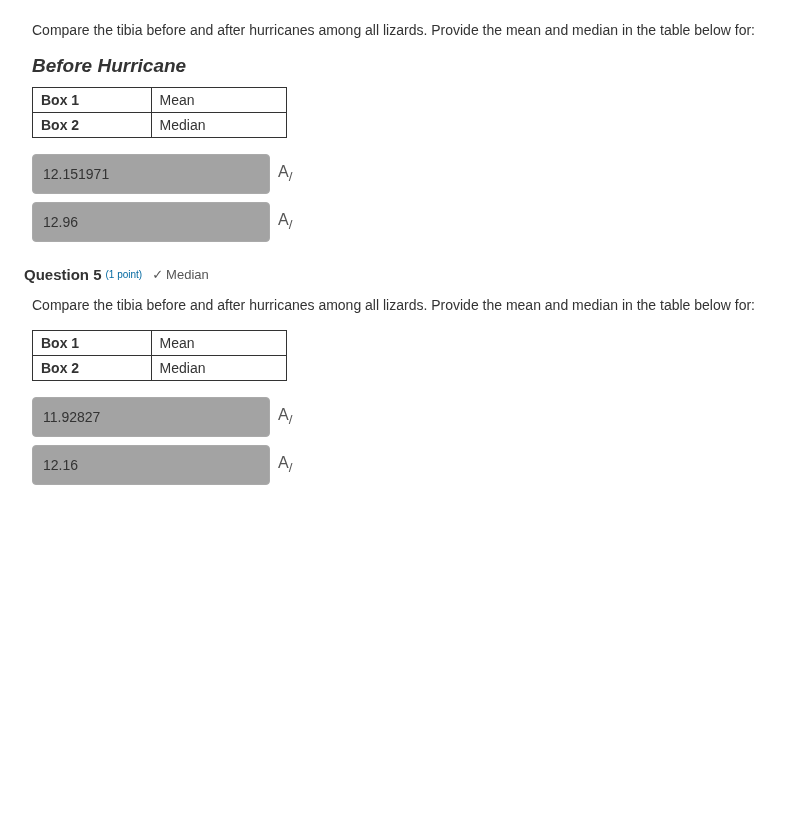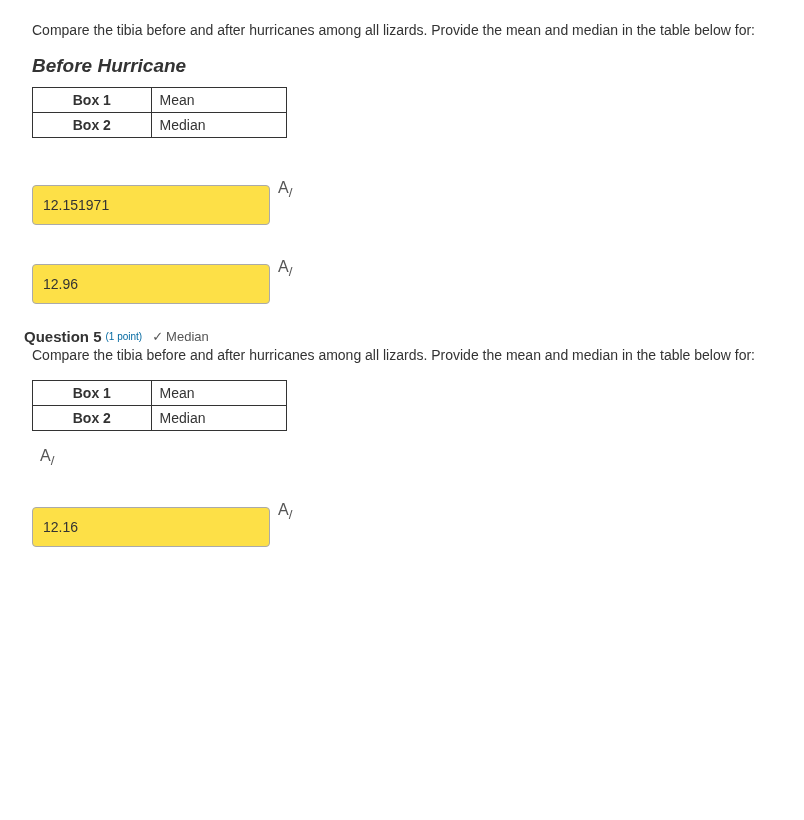--- a/index.html
+++ b/index.html
@@ -39,54 +39,53 @@
     }
 
     .data-table td {
       border: 1px solid #333;
       padding: 4px 8px;
       font-size: 14px;
     }
 
     .data-table td.bold-cell {
       font-weight: bold;
-      text-align: center;
     }
 
     .input-row {
       display: flex;
       align-items: center;
       margin-bottom: 8px;
     }
 
     .answer-input {
       width: 238px;
       height: 40px;
       border: 1px solid #aaa;
       border-radius: 4px;
       padding: 6px 10px;
       font-size: 14px;
       color: #333;
-      background: #fde047;
+      background: #a3a3a3;
       outline: none;
-      margin-top: 31px;
     }
 
     .spell-check-icon {
       margin-left: 8px;
       font-size: 16px;
       color: #555;
       cursor: pointer;
       user-select: none;
     }
 
     .question-header {
       display: flex;
       align-items: center;
       margin-top: 24px;
+      margin-bottom: 12px;
     }
 
     .question-number {
       font-weight: bold;
       font-size: 15px;
       margin-right: 4px;
     }
 
     .question-points {
       font-size: 10px;
@@ -168,20 +167,21 @@
       </tr>
       <tr>
         <td class="bold-cell">Box 2</td>
         <td>Median</td>
       </tr>
     </tbody>
   </table>
 
   <div class="inputs-block">
     <div class="input-row">
+      <input type="text" class="answer-input" value="11.92827" style="">
       <span class="spell-check-icon">A<sub>/</sub></span>
     </div>
     <div class="input-row">
       <input type="text" class="answer-input" value="12.16" style="">
       <span class="spell-check-icon">A<sub>/</sub></span>
     </div>
   </div>
 </div>
 
 </body></html>

